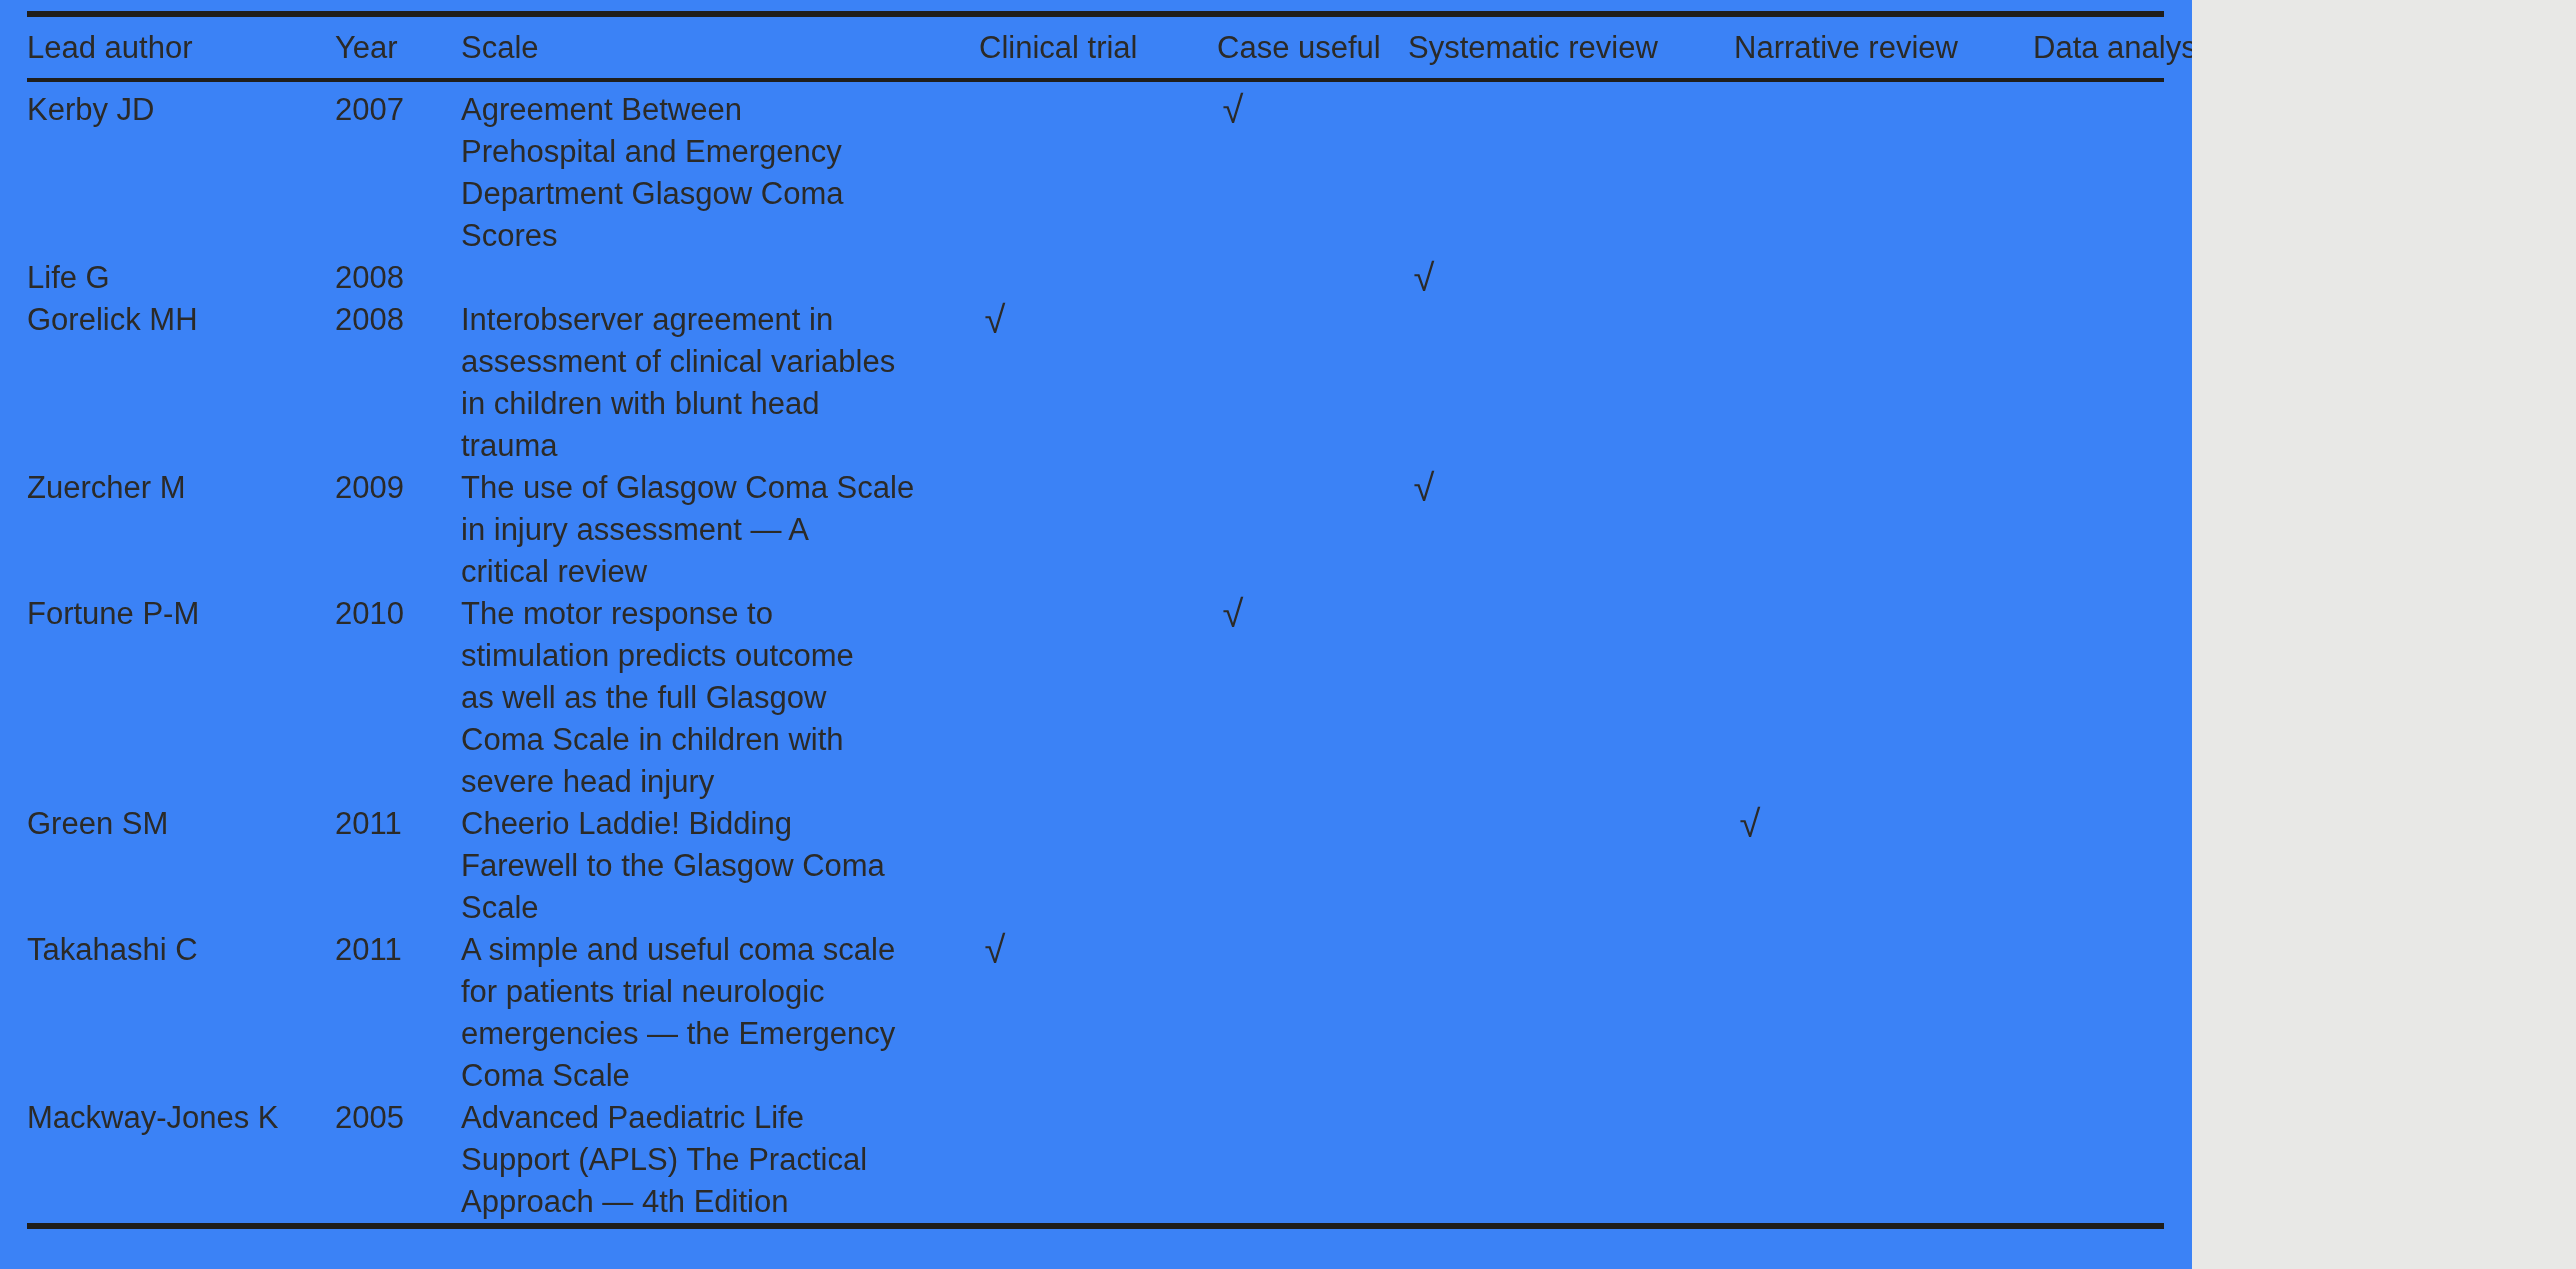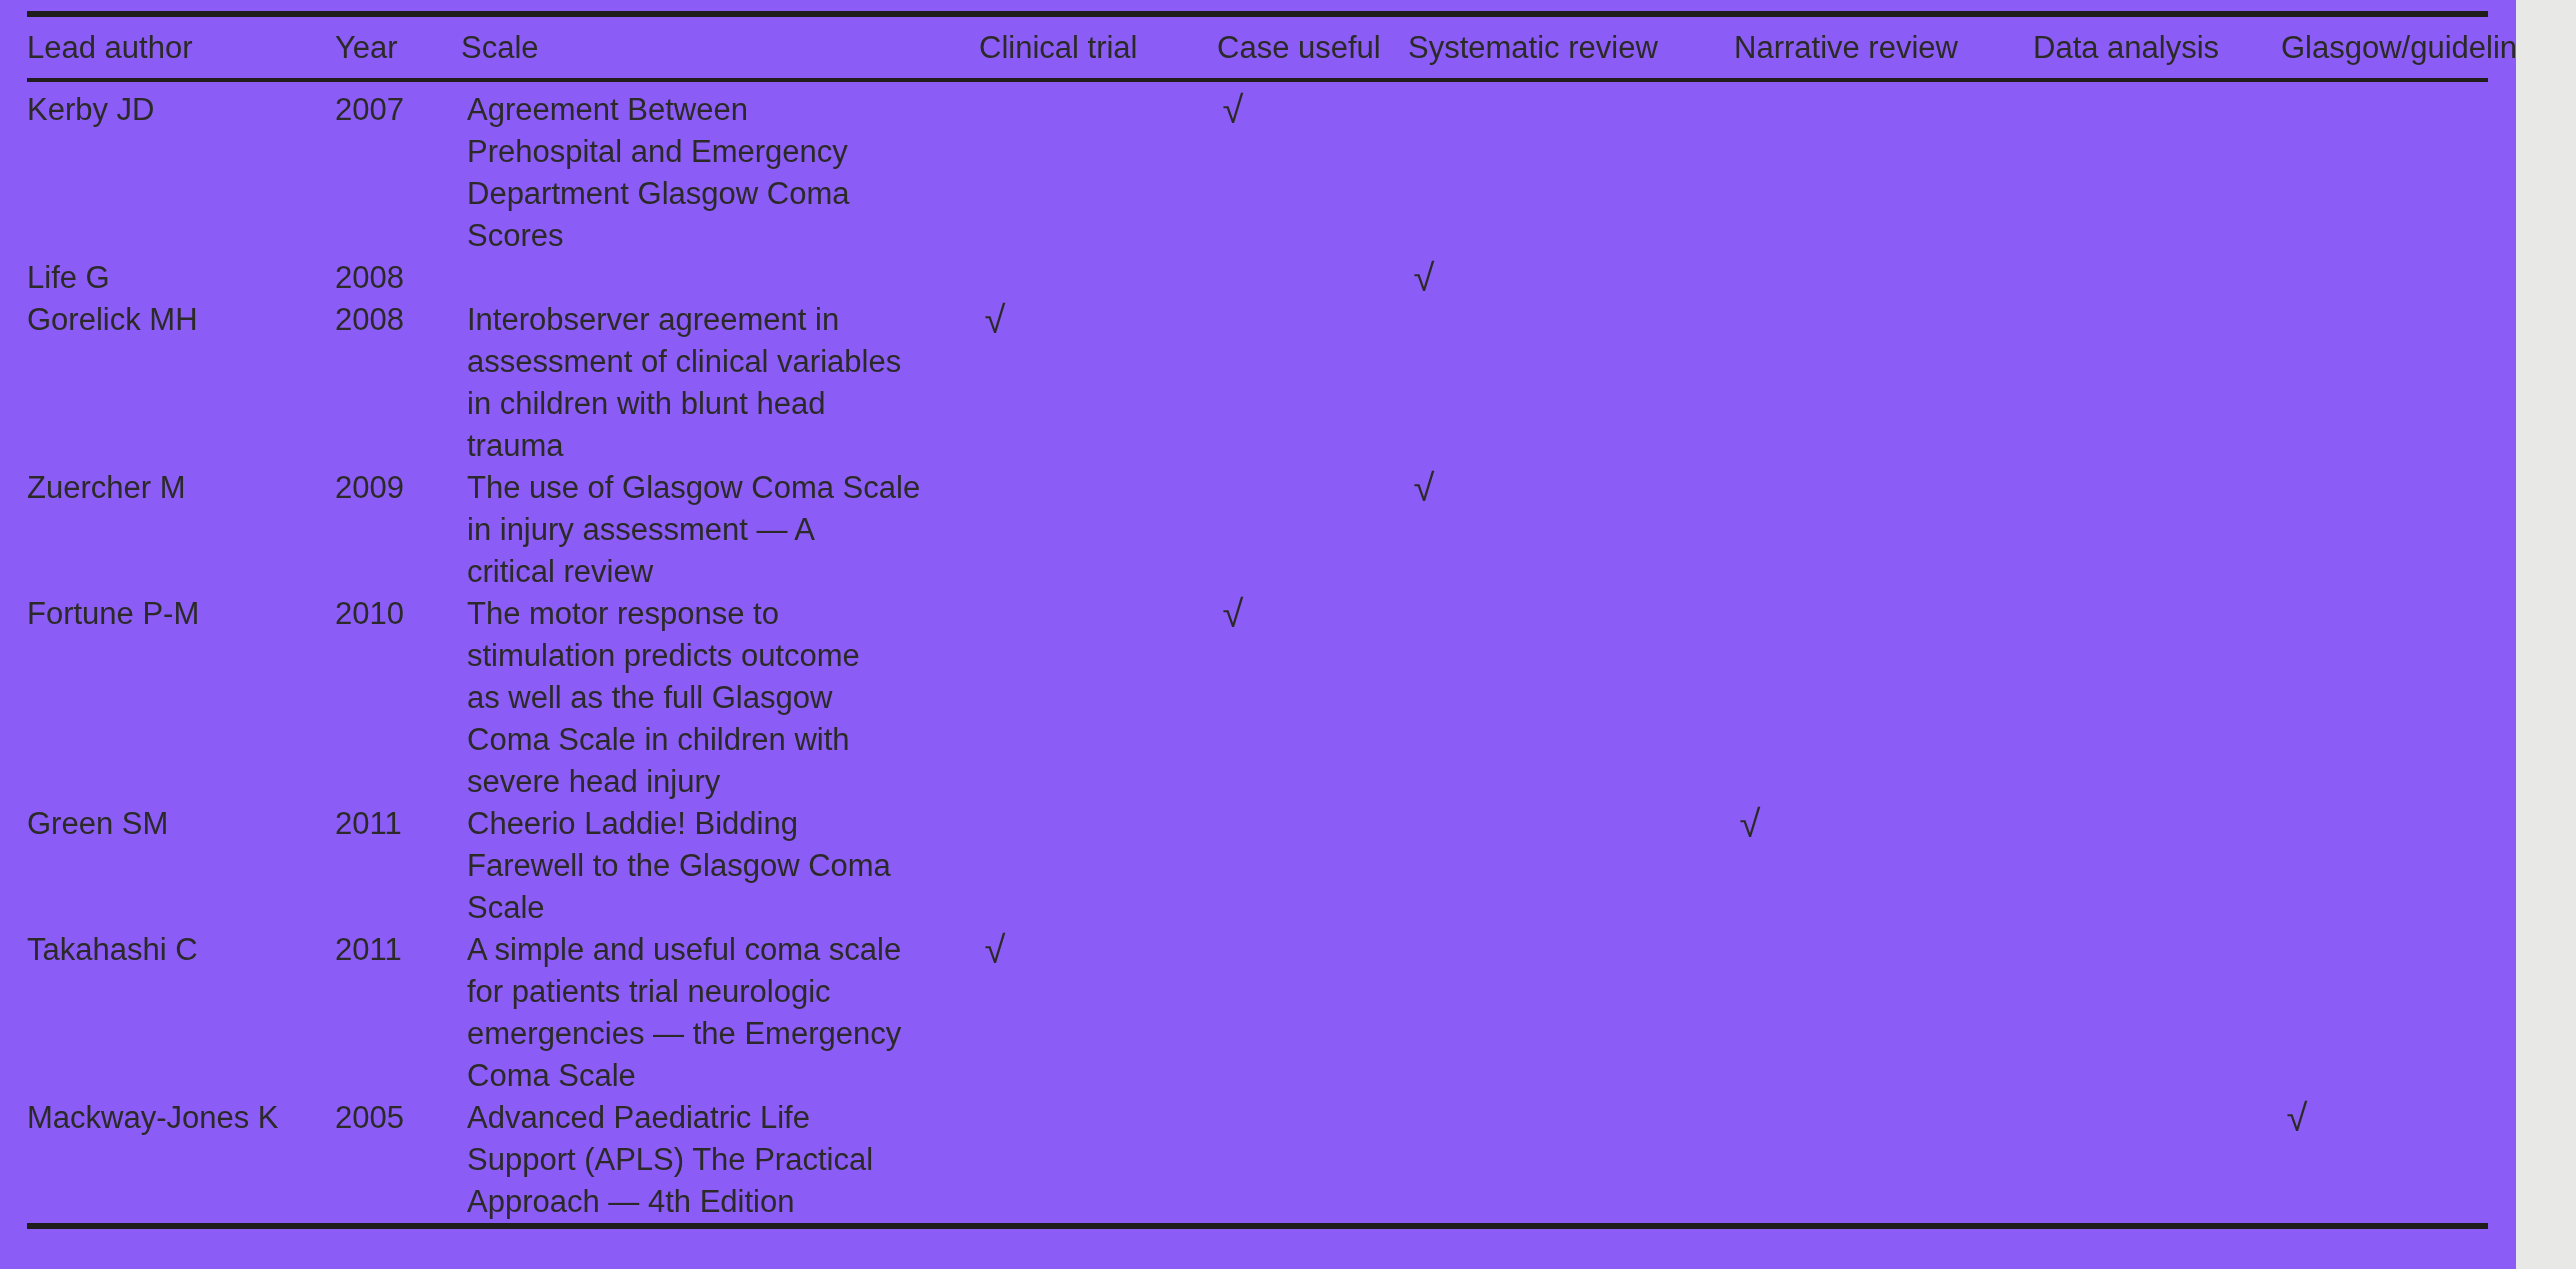--- a/index.html
+++ b/index.html
@@ -3,23 +3,23 @@
 <meta charset="utf-8">
 <style>
   html, body {
     margin: 0;
     padding: 0;
     background: #e8e8e6;
     font-family: "Liberation Sans", sans-serif;
   }
   .page {
     position: relative;
-    width: 2516px;
+    width: 2192px;
     height: 1269px;
-    background: #8b5cf6;
+    background: #3b82f6;
     overflow: hidden;
     color: #2b2a28;
   }
   .rule {
     margin-left: 27px;
     margin-right: 28px;
     background: #1f1e1c;
   }
   .rule.thick { height: 6.4px; }
   .rule.thin  { height: 3.6px; }
@@ -45,21 +45,20 @@
     padding-top: 7px;
   }
   .cell {
     font-size: 31px;
     line-height: 42px;
     vertical-align: top;
   }
   .title-cell {
     white-space: pre-line;
     padding-right: 18px;
-    margin-left: 6px;
   }
   .mark-cell {
     font-size: 38px;
     line-height: 42px;
     padding-left: 5.5px;
   }
 </style>
 </head>
 <body>
 

